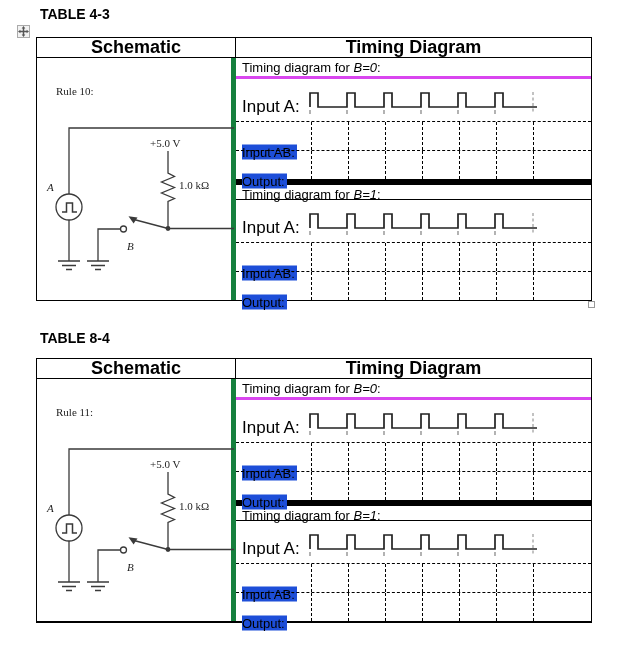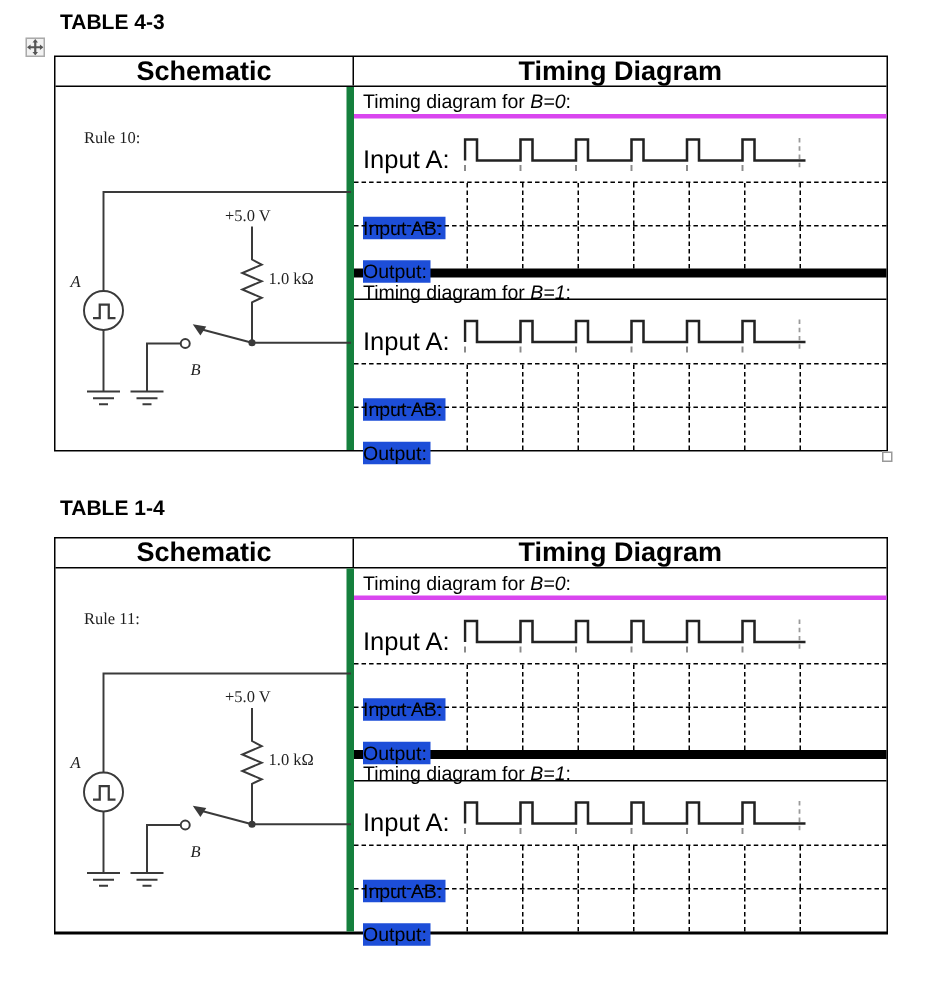--- a/index.html
+++ b/index.html
@@ -153,21 +153,21 @@
             <i class="vl"></i>
           <span class="lbl">Output:</span>
         </div>
 
       </div>
     </div>
   </div>
 
   <div class="resize-handle"></div>
 
-  <h3 class="tbl-title" style="top:330px;">TABLE 1-4</h3>
+  <h3 class="tbl-title" style="top:330px;">TABLE 8-4</h3>
 
   <div class="tbl t2" style="top:358px;">
     <div class="hdr">
       <div class="hcell left">Schematic</div>
       <div class="hcell right">Timing Diagram</div>
     </div>
     <div class="tbody">
       <div class="schem-cell">
         <svg width="198" height="242" viewBox="0 0 198 242">
           <g stroke="#3a3a3a" stroke-width="1.3" fill="none">

